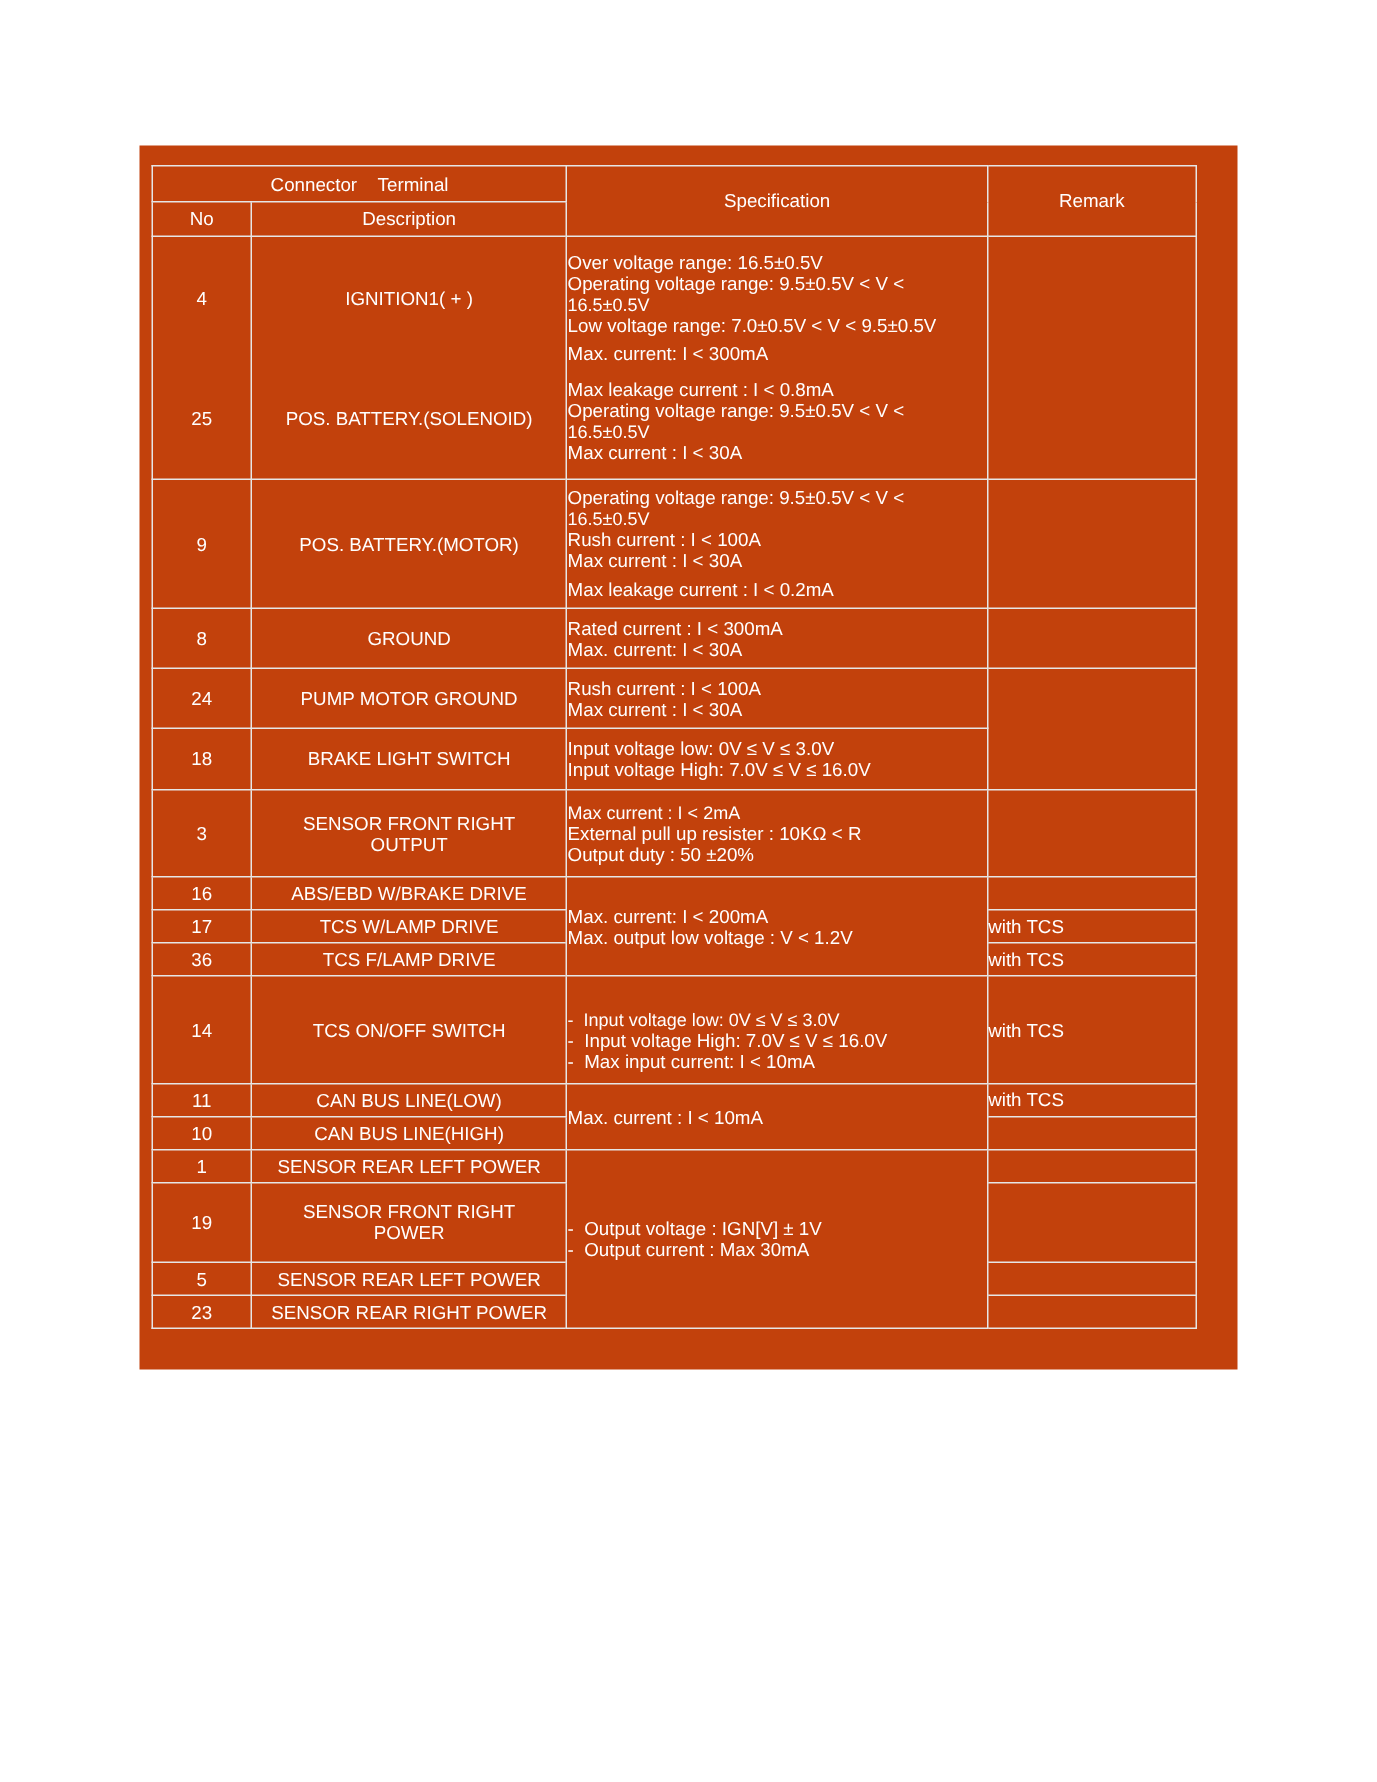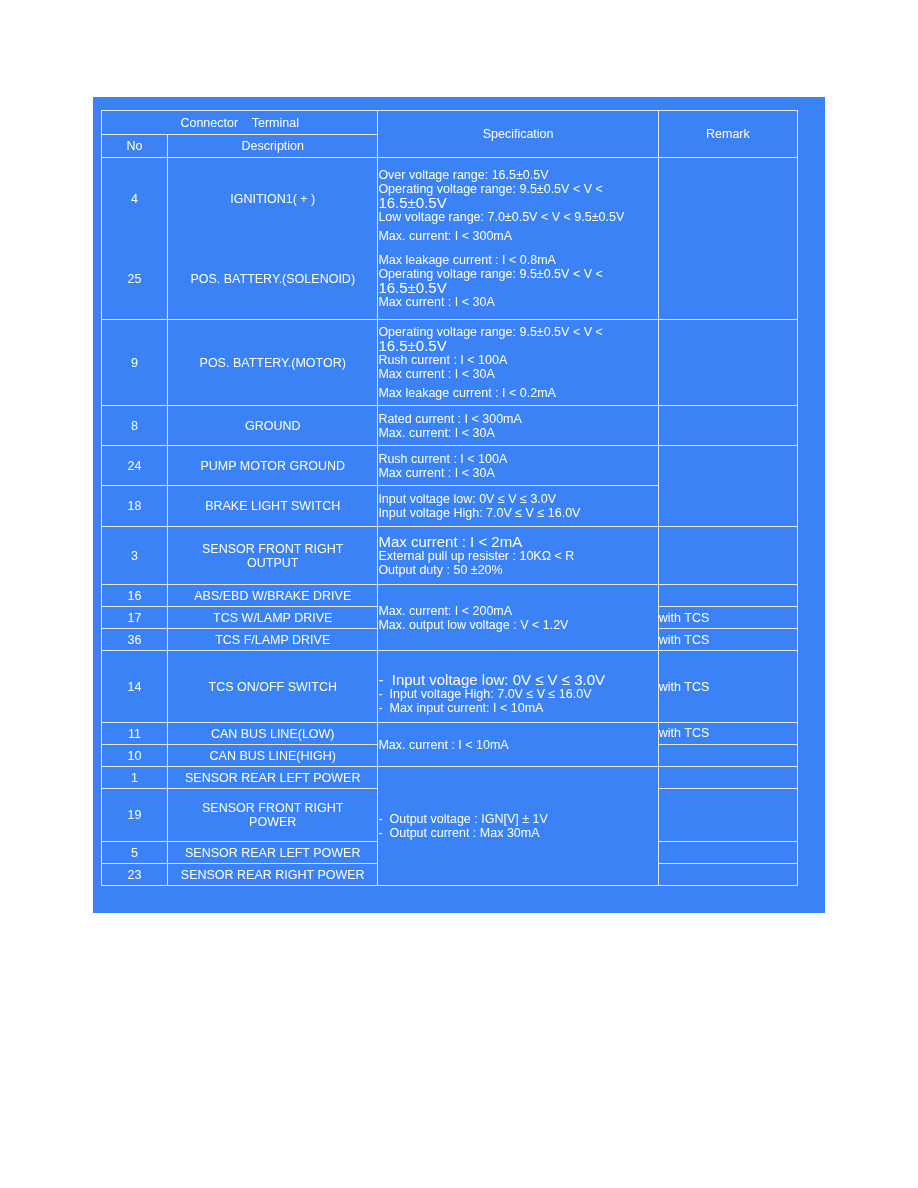--- a/index.html
+++ b/index.html
@@ -1,30 +1,30 @@
 <!DOCTYPE html>
 <html><head>
 <meta charset="utf-8">
 <style>
   html, body { margin: 0; padding: 0; background: #ffffff; }
   body { width: 918px; height: 1188px; position: relative; overflow: hidden;
          font-family: "Liberation Sans", sans-serif; }
-  .page-box { position: absolute; left: 93px; top: 97px; width: 732px; height: 816px; background: #3b82f6; }
+  .page-box { position: absolute; left: 93px; top: 97px; width: 732px; height: 816px; background: #c2410c; }
   table.spec { position: absolute; left: 8px; top: 13px; width: 697px; border-collapse: collapse; table-layout: fixed; color: #ffffff; }
   table.spec td, table.spec th { border: 1px solid #e6e6e6; padding: 0; font-weight: normal; font-size: 12.5px; line-height: 14px; vertical-align: middle; }
   .c-no { width: 66px; text-align: center; }
   .c-desc { width: 210px; text-align: center; }
   .c-spec { width: 280px; text-align: left; }
   .c-rem { width: 139px; text-align: left; }
   th.hdr { text-align: center; height: 22px; font-size: 12.5px; }
   td.spec-cell { padding: 2px 5px 2px 5px; }
   td.rem-cell { padding: 0 4px; }
   .line { display: block; white-space: nowrap; }
   .line.gap { margin-top: 5px; }
-  .line.small { font-size: 15px; }
+  .line.small { font-size: 12px; }
   .bullet::before { content: "-  "; white-space: pre; }
 </style>
 </head>
 <body>
 
 <div class="page-box">
 <table class="spec">
   <colgroup>
     <col class="c-no">
         <col class="c-desc">

